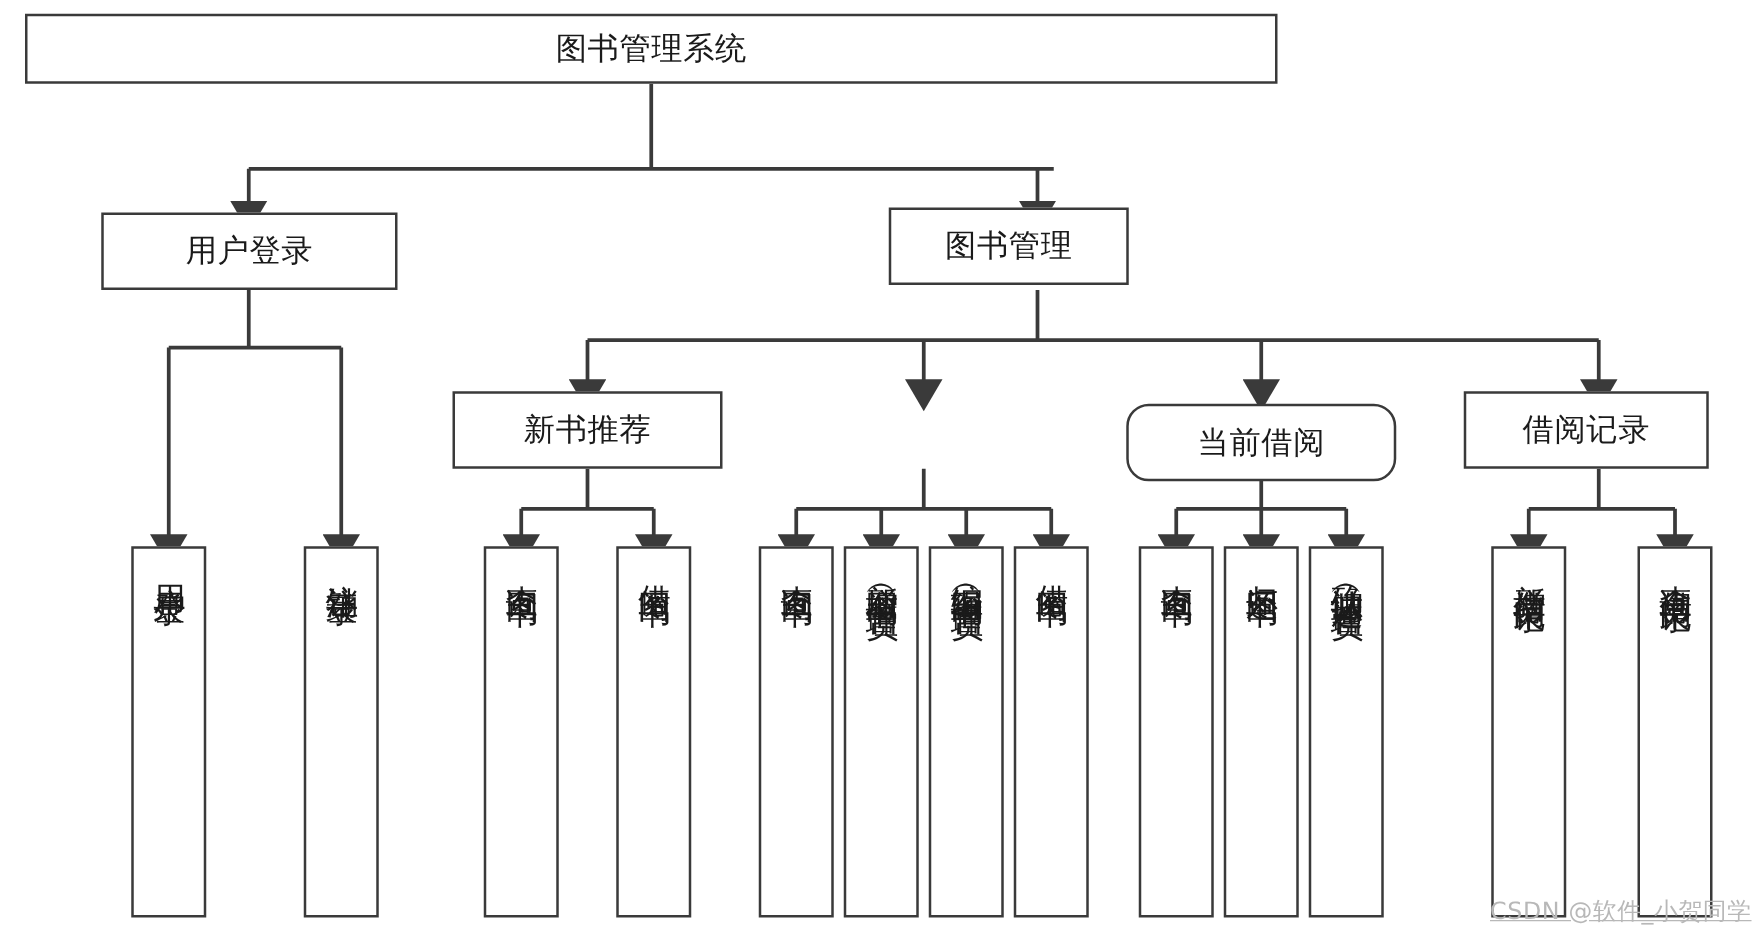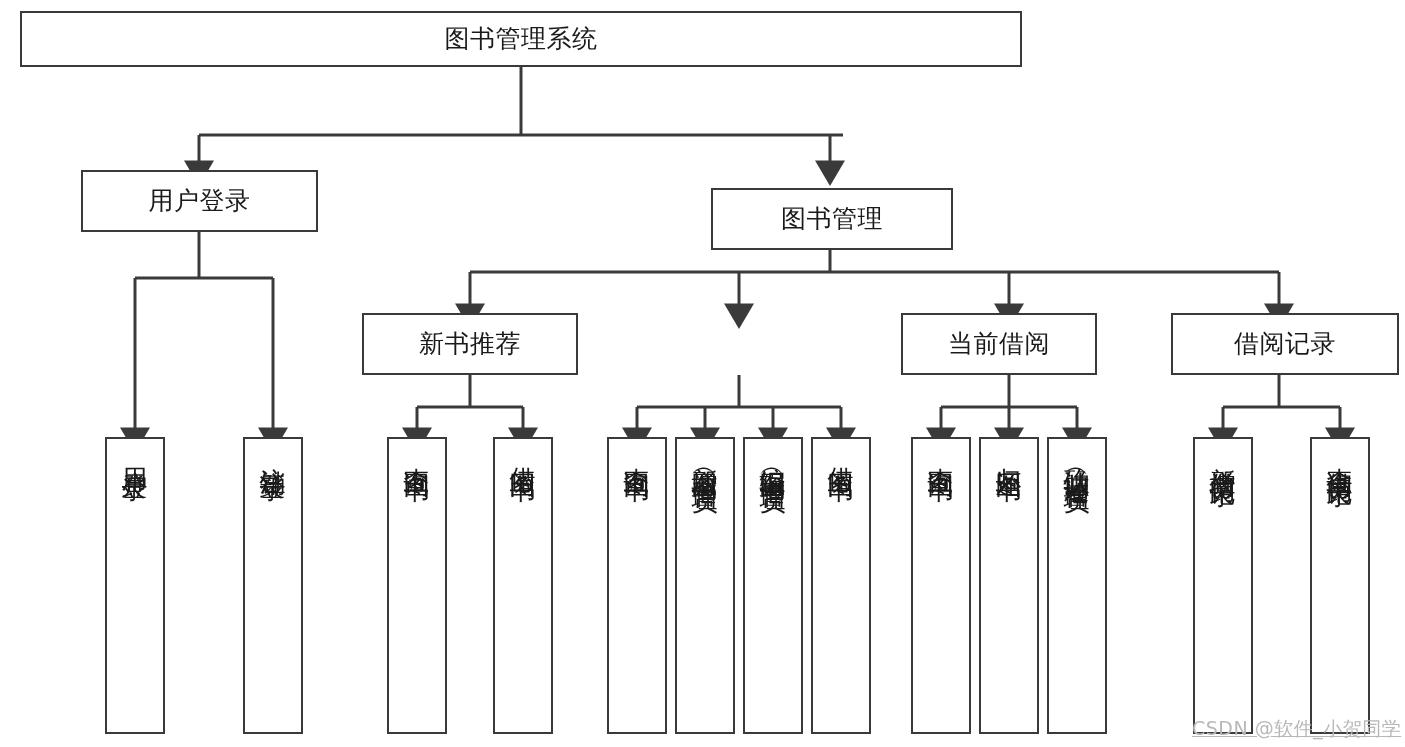--- a/index.html
+++ b/index.html
@@ -128,31 +128,31 @@
     </g>
   </svg>
 
   <div class="node horiz" style="left:20px; top:11px; width:1002px; height:56px;">
     <span class="label">图书管理系统</span>
   </div>
 
   <div class="node horiz" style="left:81px; top:170px; width:237px; height:62px;">
     <span class="label">用户登录</span>
   </div>
-  <div class="node horiz" style="left:711px; top:188px; width:242px; height:62px;">
+  <div class="node horiz" style="left:711px; top:166px; width:192px; height:62px;">
     <span class="label">图书管理</span>
   </div>
 
   <div class="node horiz" style="left:362px; top:313px; width:216px; height:62px;">
     <span class="label">新书推荐</span>
   </div>
-  <div class="node horiz" style="left:901px; top:313px; width:196px; height:62px;">
+  <div class="node horiz" style="left:901px; top:323px; width:216px; height:62px;border-radius:18px;">
     <span class="label">当前借阅</span>
   </div>
-  <div class="node horiz" style="left:1171px; top:313px; width:228px; height:62px;">
+  <div class="node horiz" style="left:1171px; top:313px; width:196px; height:62px;">
     <span class="label">借阅记录</span>
   </div>
 
   <div class="node vert" style="left:105px; top:437px; width:60px; height:297px;">
     <span class="label">用户登录</span>
   </div>
   <div class="node vert" style="left:243px; top:437px; width:60px; height:297px;">
     <span class="label">注销登录</span>
   </div>
 

